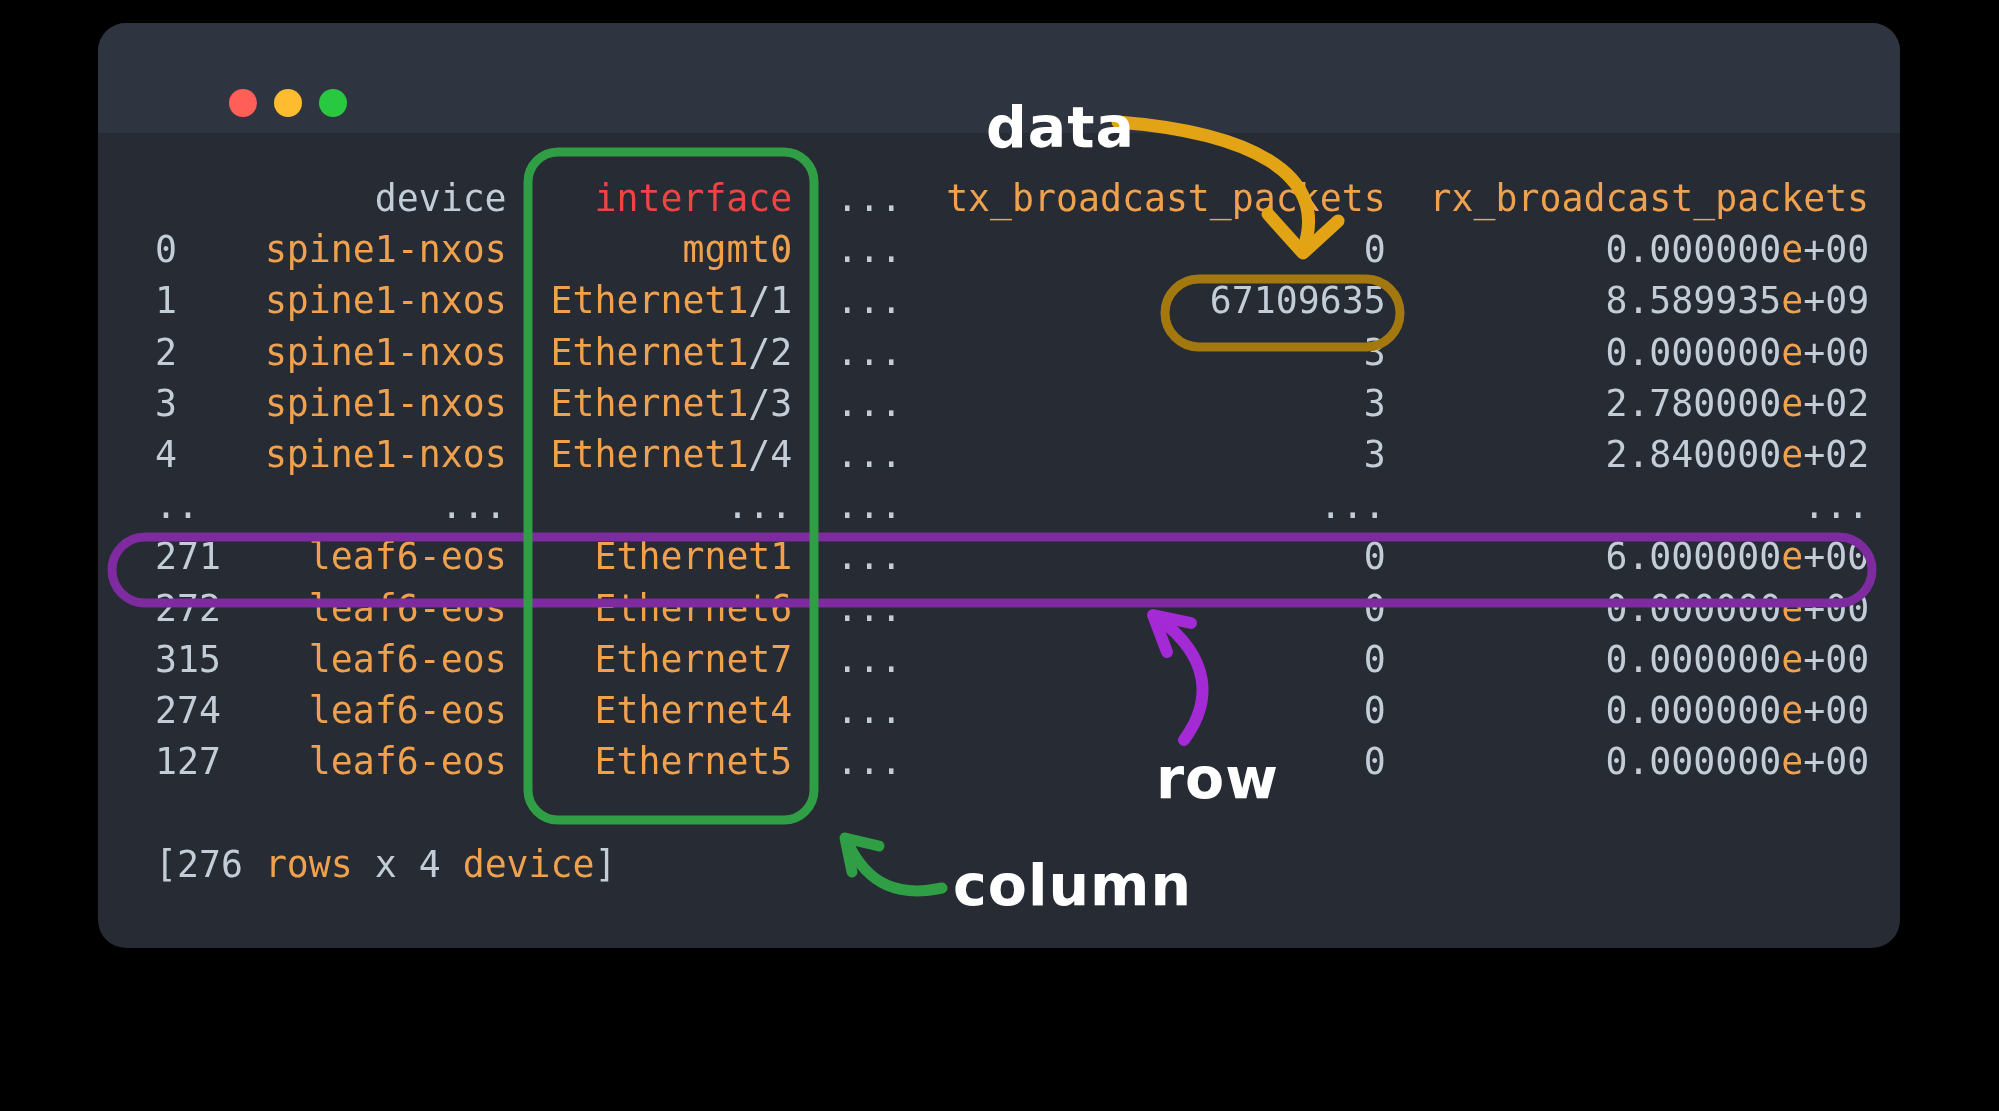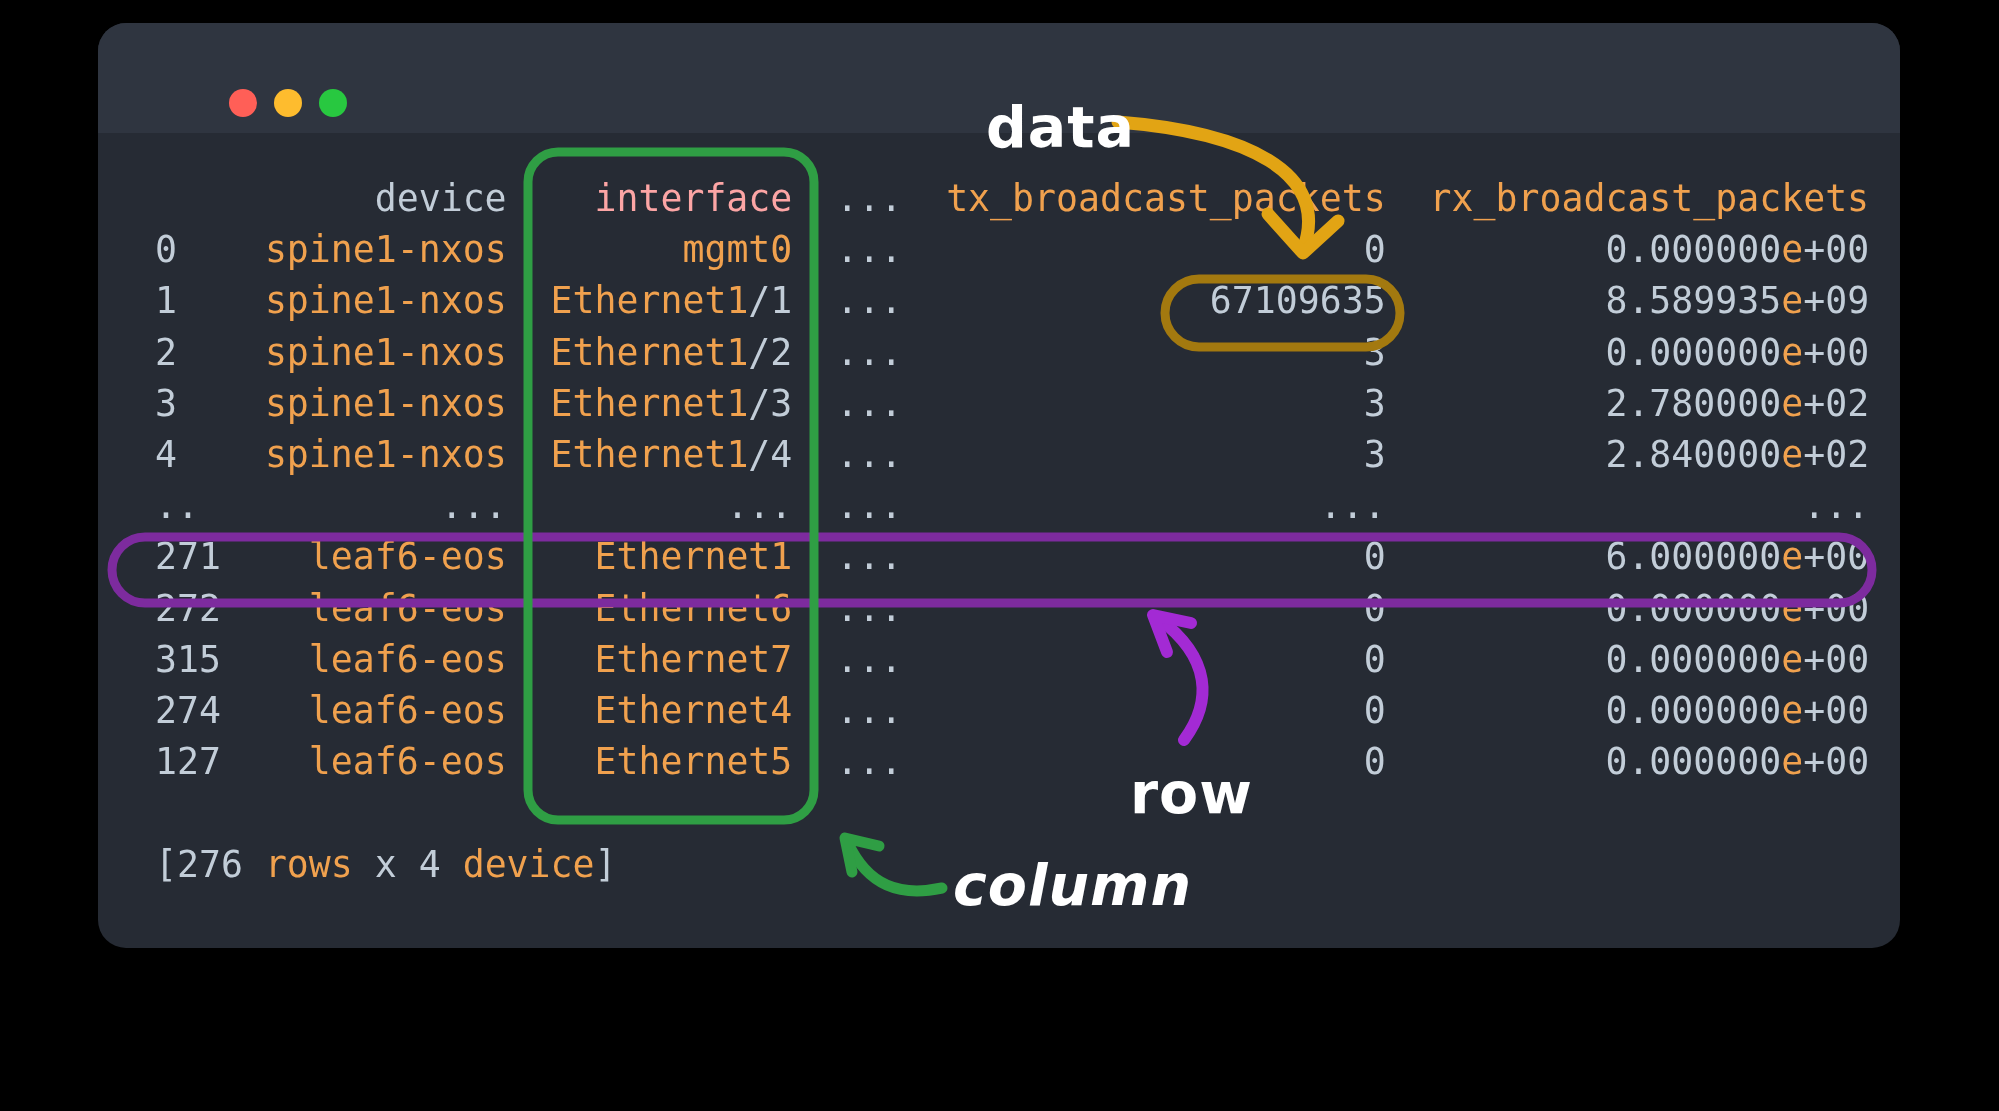--- a/index.html
+++ b/index.html
@@ -11,27 +11,27 @@
             background:#2f3540;border-radius:28px 28px 0 0;}
   .dot{position:absolute;top:66px;width:28px;height:28px;border-radius:50%;}
   .dot.red{left:131px;background:#ff5f57;}
   .dot.yellow{left:176px;background:#febc2e;}
   .dot.green{left:221px;background:#28c840;}
   .terminal{position:absolute;left:57px;top:150px;margin:0;
             font-family:"DejaVu Sans Mono",monospace;font-size:36.5px;line-height:51.2px;
             white-space:pre;color:#c2cdd8;}
   .c-num{color:#c2cdd8;}
   .c-word{color:#f0a14e;}
-  .c-red{color:#fca5a5;}
+  .c-red{color:#ef4444;}
   .overlay{position:absolute;left:0;top:0;width:1999px;height:1111px;pointer-events:none;}
   .label{position:absolute;color:#ffffff;font-weight:700;font-size:57px;
          letter-spacing:1px;font-family:"DejaVu Sans",sans-serif;}
   .label-data{left:986px;top:94px;}
-  .label-row{left:1130px;top:745px;margin-top:15px;}
-  .label-column{left:953px;top:852px;font-style:italic;}
+  .label-row{left:1156px;top:745px;}
+  .label-column{left:953px;top:852px;}
 </style>
 </head>
 <body>
 
 <div class="window">
   <div class="titlebar">
     <div class="dot red"></div>
     <div class="dot yellow"></div>
     <div class="dot green"></div>
   </div>

